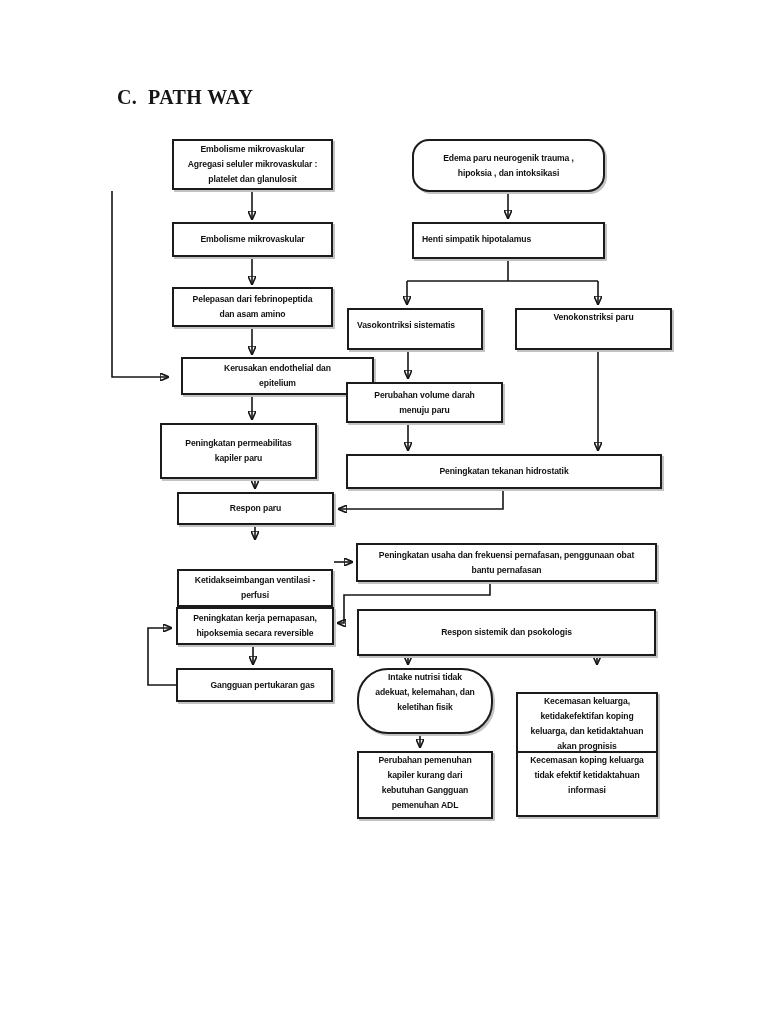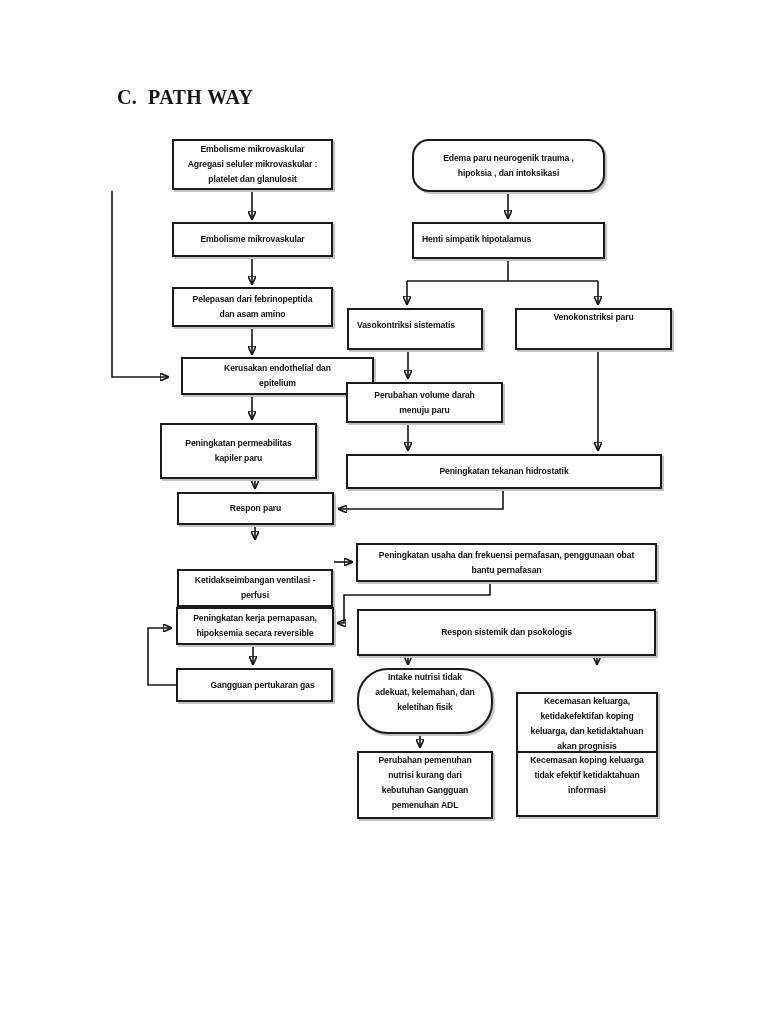--- a/index.html
+++ b/index.html
@@ -114,20 +114,20 @@
 hipoksemia secara reversible</div>
   <div class="node" id="n-gangguan">Gangguan pertukaran gas</div>
   <div class="node tc" id="n-intake">Intake nutrisi tidak
 adekuat, kelemahan, dan
 keletihan fisik</div>
   <div class="node tc" id="n-kec-keluarga">Kecemasan keluarga,
 ketidakefektifan koping
 keluarga, dan ketidaktahuan
 akan prognisis</div>
   <div class="node tc" id="n-per-pemenuhan">Perubahan pemenuhan
-nutrisi kurang dari
+kapiler kurang dari
 kebutuhan Gangguan
 pemenuhan ADL</div>
   <div class="node tc" id="n-kec-koping">Kecemasan koping keluarga
 tidak efektif ketidaktahuan
 informasi</div>
 
 </div>
 
 </body></html>

